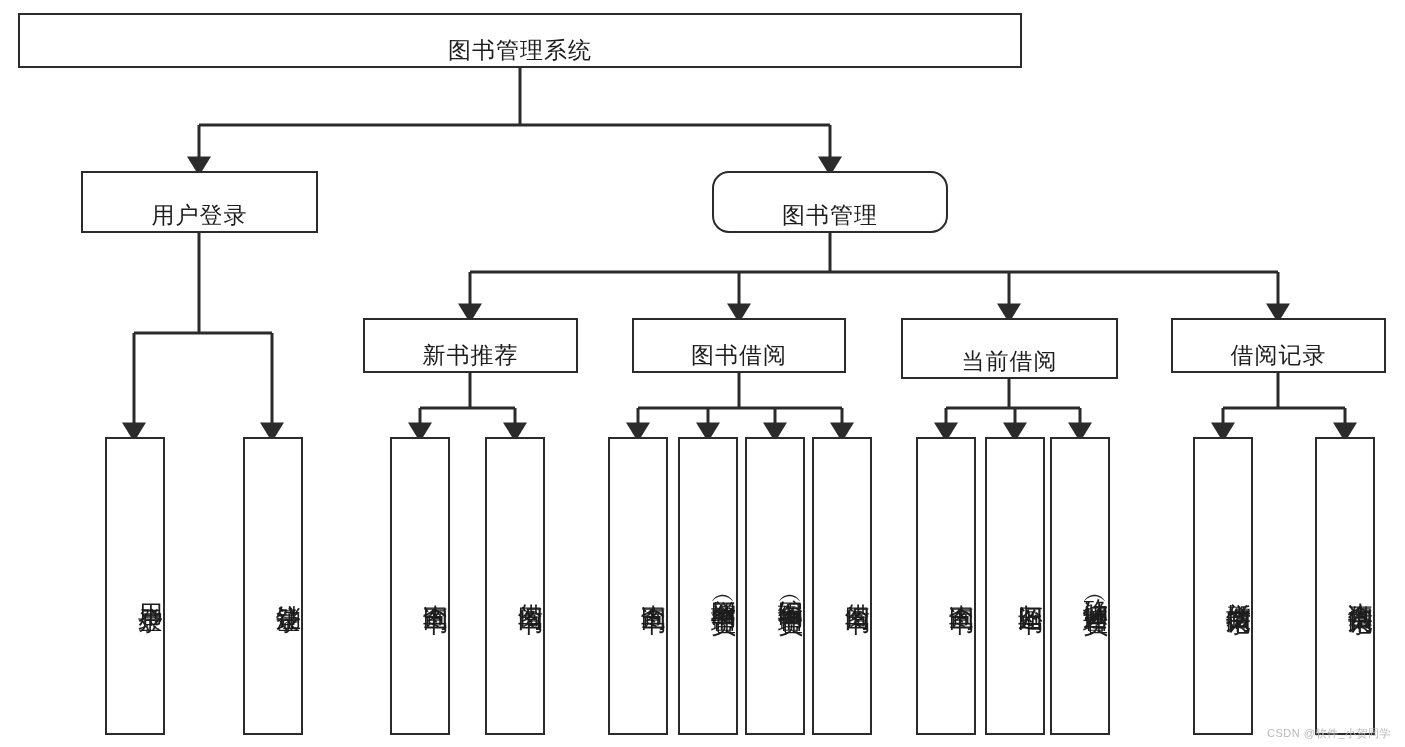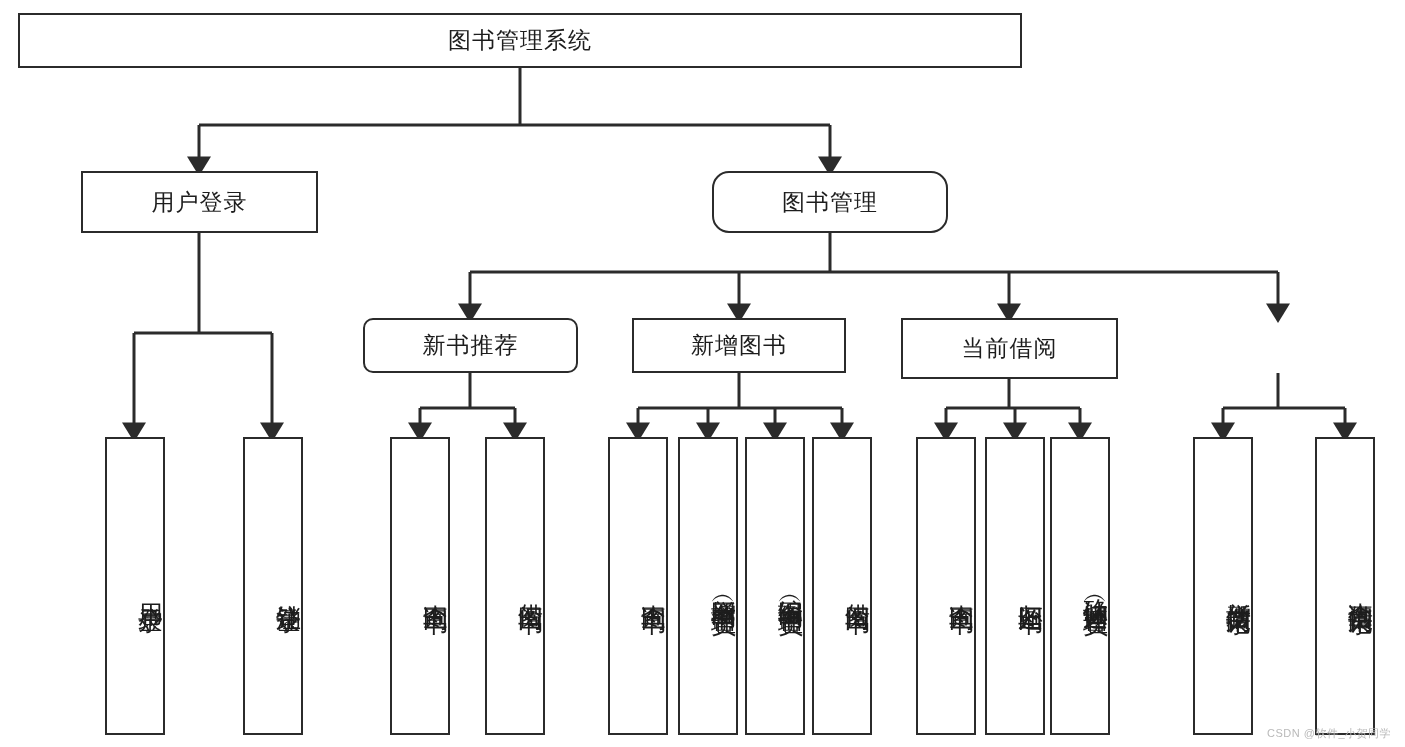--- a/index.html
+++ b/index.html
@@ -23,21 +23,21 @@
     top: 0;
     width: 1405px;
     height: 747px;
   }
   .node {
     position: absolute;
     box-sizing: border-box;
     background: #ffffff;
     border: 2px solid #2b2b2b;
     display: flex;
-    align-items: center;
+    align-items: flex-end;
     justify-content: center;
     color: #1d1d1d;
   }
   .node.horiz {
     font-size: 23px;
     letter-spacing: 1px;
   }
   .node.vert {
     writing-mode: vertical-rl;
     text-orientation: upright;
@@ -130,28 +130,31 @@
     <span class="node-label">图书管理系统</span>
   </div>
 
   <div class="node horiz" style="left: 81px; top: 171px; width: 237px; height: 62px;">
     <span class="node-label">用户登录</span>
   </div>
   <div class="node horiz" style="left: 712px; top: 171px; width: 236px; height: 62px; border-radius: 17px;">
     <span class="node-label">图书管理</span>
   </div>
 
-  <div class="node horiz" style="left: 363px; top: 318px; width: 215px; height: 55px; border-radius: 10px;">
+  <div class="node horiz" style="left: 363px; top: 318px; width: 215px; height: 55px;">
     <span class="node-label">新书推荐</span>
   </div>
   <div class="node horiz" style="left: 632px; top: 318px; width: 214px; height: 55px;">
-    <span class="node-label">新增图书</span>
+    <span class="node-label">图书借阅</span>
   </div>
   <div class="node horiz" style="left: 901px; top: 318px; width: 217px; height: 61px;">
     <span class="node-label">当前借阅</span>
+  </div>
+  <div class="node horiz" style="left: 1171px; top: 318px; width: 215px; height: 55px;">
+    <span class="node-label">借阅记录</span>
   </div>
 
   <div class="node vert" style="left: 105px; top: 437px; width: 60px; height: 298px;">
     <span class="node-label">用户登录</span>
   </div>
   <div class="node vert" style="left: 243px; top: 437px; width: 60px; height: 298px;">
     <span class="node-label">注销登录</span>
   </div>
   <div class="node vert" style="left: 390px; top: 437px; width: 60px; height: 298px;">
     <span class="node-label">查询图书</span>

